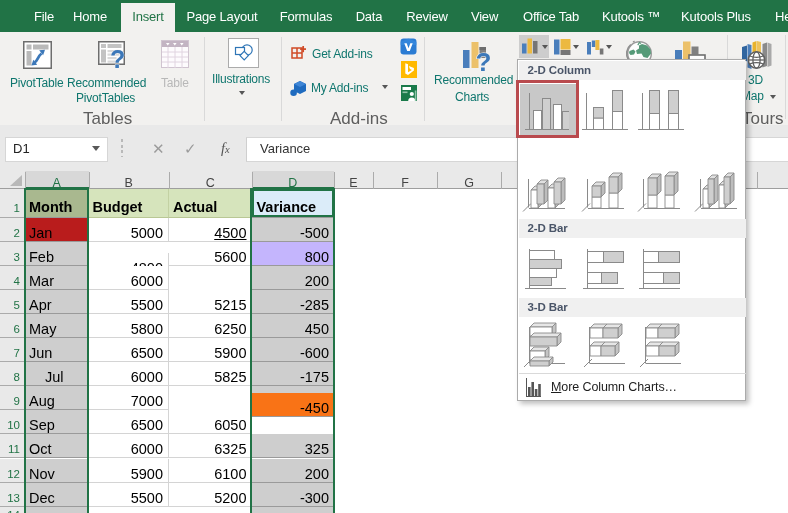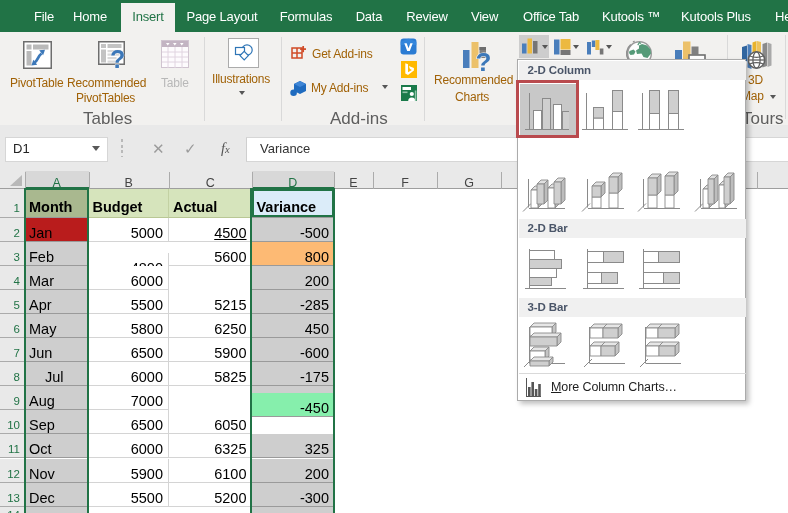--- a/index.html
+++ b/index.html
@@ -3,21 +3,21 @@
 <meta charset="utf-8">
 <style>
 html,body{margin:0;padding:0;}
 body{width:788px;height:513px;overflow:hidden;position:relative;background:#fff;
   font-family:"Liberation Sans",sans-serif;-webkit-font-smoothing:antialiased;}
 .abs{position:absolute;}
 .tabbar{left:0;top:0;width:788px;height:32px;background:#217346;}
 .tab{position:absolute;top:0;height:32px;line-height:33px;color:#fff;font-size:13px;text-align:center;white-space:nowrap;letter-spacing:-0.2px;}
 .tab.active{background:#f2f1ef;color:#217346;top:3px;height:29px;line-height:27px;}
 .ribbon{left:0;top:32px;width:788px;height:93px;background:#f2f1ef;border-bottom:1px solid #d2d2d2;}
-.rlabel{position:absolute;font-size:12px;color:#a16207;white-space:nowrap;letter-spacing:-0.2px;}
+.rlabel{position:absolute;font-size:12px;color:#0f766e;white-space:nowrap;letter-spacing:-0.2px;}
 .glabel{position:absolute;font-size:17px;color:#5e5e5e;white-space:nowrap;}
 .gsep{position:absolute;width:1px;background:#d9d9d9;}
 .darr{position:absolute;width:0;height:0;border-left:3.5px solid transparent;border-right:3.5px solid transparent;border-top:4px solid #565656;}
 .fbar{left:0;top:125px;width:788px;height:42px;background:#e9e9e9;}
 .whitebox{position:absolute;background:#fff;border:1px solid #d6d6d6;}
 .sheet{left:0;top:167px;width:788px;height:346px;background:#fff;}
 .colhdr{position:absolute;top:3.5px;height:18.5px;background:#e9e9e9;font-size:12.5px;color:#444;text-align:center;border-bottom:1px solid #9e9e9e;box-sizing:border-box;line-height:24px;}
 .colhdr.sel{background:#d8d8d8;color:#217346;border-bottom:2px solid #217346;}
 .hsep{position:absolute;top:4.5px;width:1px;height:17px;background:#ababab;}
 .rownum{position:absolute;left:0;width:25px;background:#e9e9e9;color:#217346;font-size:11.5px;text-align:right;padding-right:5px;box-sizing:border-box;border-bottom:1px solid #ababab;}
@@ -243,21 +243,21 @@
 <div class="cell" style="left:251.5px;top:21.5px;width:82.5px;height:29px;background:#dbecf9;border-bottom:1px solid #9a9a9a;font-weight:bold;font-size:14.5px;line-height:36.5px;padding-left:5px;">Variance</div>
 <div class="rownum" style="top:50.5px;height:24.1px;line-height:31.5px;">2</div>
 <div class="cell" style="left:25px;top:50.5px;width:63.5px;height:24.1px;background:#b91c1c;border-bottom:1px solid #9a9a9a;line-height:30px;padding-left:4px;">Jan</div>
 <div class="cell num" style="left:88.5px;top:50.5px;width:80.5px;height:24.1px;background:#fff;border-right:1px solid #d4d4d4;border-bottom:1px solid #d4d4d4;line-height:30px;">5000</div>
 <div class="cell num" style="left:169px;top:50.5px;width:82.5px;height:24.1px;background:#fff;border-bottom:1px solid #d4d4d4;line-height:30px;text-decoration:underline;">4500</div>
 <div class="cell num" style="left:251.5px;top:50.5px;width:82.5px;height:24.1px;background:#cecece;border-bottom:1px solid #9a9a9a;line-height:30px;">-500</div>
 <div class="rownum" style="top:74.6px;height:24.1px;line-height:31.5px;">3</div>
 <div class="cell" style="left:25px;top:74.6px;width:63.5px;height:24.1px;background:#cecece;border-bottom:1px solid #9a9a9a;line-height:30px;padding-left:4px;">Feb</div>
 <div class="cell num" style="left:88.5px;top:86px;width:80.5px;height:24.1px;background:#fff;border-right:1px solid #d4d4d4;border-bottom:1px solid #d4d4d4;line-height:30px;">4800</div>
 <div class="cell num" style="left:169px;top:74.6px;width:82.5px;height:24.1px;background:#fff;border-bottom:1px solid #d4d4d4;line-height:30px;">5600</div>
-<div class="cell num" style="left:251.5px;top:74.6px;width:82.5px;height:24.1px;background:#fdba74;border-bottom:1px solid #9a9a9a;line-height:30px;">800</div>
+<div class="cell num" style="left:251.5px;top:74.6px;width:82.5px;height:24.1px;background:#c4b5fd;border-bottom:1px solid #9a9a9a;line-height:30px;">800</div>
 <div class="rownum" style="top:98.69999999999999px;height:24.1px;line-height:31.5px;">4</div>
 <div class="cell" style="left:25px;top:98.69999999999999px;width:63.5px;height:24.1px;background:#cecece;border-bottom:1px solid #9a9a9a;line-height:30px;padding-left:4px;">Mar</div>
 <div class="cell num" style="left:88.5px;top:98.69999999999999px;width:80.5px;height:24.1px;background:#fff;border-right:1px solid #d4d4d4;border-bottom:1px solid #d4d4d4;line-height:30px;">6000</div>
 <div class="cell num" style="left:251.5px;top:98.69999999999999px;width:82.5px;height:24.1px;background:#cecece;border-bottom:1px solid #9a9a9a;line-height:30px;">200</div>
 <div class="rownum" style="top:122.79999999999998px;height:24.1px;line-height:31.5px;">5</div>
 <div class="cell" style="left:25px;top:122.79999999999998px;width:63.5px;height:24.1px;background:#cecece;border-bottom:1px solid #9a9a9a;line-height:30px;padding-left:4px;">Apr</div>
 <div class="cell num" style="left:88.5px;top:122.79999999999998px;width:80.5px;height:24.1px;background:#fff;border-right:1px solid #d4d4d4;border-bottom:1px solid #d4d4d4;line-height:30px;">5500</div>
 <div class="cell num" style="left:169px;top:122.79999999999998px;width:82.5px;height:24.1px;background:#fff;border-bottom:1px solid #d4d4d4;line-height:30px;">5215</div>
 <div class="cell num" style="left:251.5px;top:122.79999999999998px;width:82.5px;height:24.1px;background:#cecece;border-bottom:1px solid #9a9a9a;line-height:30px;">-285</div>
 <div class="rownum" style="top:146.89999999999998px;height:24.1px;line-height:31.5px;">6</div>
@@ -276,21 +276,21 @@
 <div class="cell num" style="left:169px;top:195.09999999999997px;width:82.5px;height:24.1px;background:#fff;border-bottom:1px solid #d4d4d4;line-height:30px;">5825</div>
 <div class="cell num" style="left:251.5px;top:195.09999999999997px;width:82.5px;height:24.1px;background:#cecece;border-bottom:1px solid #9a9a9a;line-height:30px;">-175</div>
 <div class="rownum" style="top:219.19999999999996px;height:24.1px;line-height:31.5px;">9</div>
 <div class="cell" style="left:25px;top:219.19999999999996px;width:63.5px;height:24.1px;background:#cecece;border-bottom:1px solid #9a9a9a;line-height:30px;padding-left:4px;">Aug</div>
 <div class="cell num" style="left:88.5px;top:219.19999999999996px;width:80.5px;height:24.1px;background:#fff;border-right:1px solid #d4d4d4;border-bottom:1px solid #d4d4d4;line-height:30px;">7000</div>
 <div class="cell num" style="left:251.5px;top:219.19999999999996px;width:82.5px;height:24.1px;background:#cecece;border-bottom:1px solid #9a9a9a;line-height:30px;">680</div>
 <div class="rownum" style="top:243.29999999999995px;height:24.1px;line-height:31.5px;">10</div>
 <div class="cell" style="left:25px;top:243.29999999999995px;width:63.5px;height:24.1px;background:#cecece;border-bottom:1px solid #9a9a9a;line-height:30px;padding-left:4px;">Sep</div>
 <div class="cell num" style="left:88.5px;top:243.29999999999995px;width:80.5px;height:24.1px;background:#fff;border-right:1px solid #d4d4d4;border-bottom:1px solid #d4d4d4;line-height:30px;">6500</div>
 <div class="cell num" style="left:169px;top:243.29999999999995px;width:82.5px;height:24.1px;background:#fff;border-bottom:1px solid #d4d4d4;line-height:30px;">6050</div>
-<div class="cell num" style="left:251.5px;top:226px;width:82.5px;height:24.1px;background:#86efac;border-bottom:1px solid #9a9a9a;line-height:30px;">-450</div>
+<div class="cell num" style="left:251.5px;top:226px;width:82.5px;height:24.1px;background:#f97316;border-bottom:1px solid #9a9a9a;line-height:30px;">-450</div>
 <div class="rownum" style="top:267.4px;height:24.1px;line-height:31.5px;">11</div>
 <div class="cell" style="left:25px;top:267.4px;width:63.5px;height:24.1px;background:#cecece;border-bottom:1px solid #9a9a9a;line-height:30px;padding-left:4px;">Oct</div>
 <div class="cell num" style="left:88.5px;top:267.4px;width:80.5px;height:24.1px;background:#fff;border-right:1px solid #d4d4d4;border-bottom:1px solid #d4d4d4;line-height:30px;">6000</div>
 <div class="cell num" style="left:169px;top:267.4px;width:82.5px;height:24.1px;background:#fff;border-bottom:1px solid #d4d4d4;line-height:30px;">6325</div>
 <div class="cell num" style="left:251.5px;top:267.4px;width:82.5px;height:24.1px;background:#cecece;border-bottom:1px solid #9a9a9a;line-height:30px;">325</div>
 <div class="rownum" style="top:291.5px;height:24.1px;line-height:31.5px;">12</div>
 <div class="cell" style="left:25px;top:291.5px;width:63.5px;height:24.1px;background:#cecece;border-bottom:1px solid #9a9a9a;line-height:30px;padding-left:4px;">Nov</div>
 <div class="cell num" style="left:88.5px;top:291.5px;width:80.5px;height:24.1px;background:#fff;border-right:1px solid #d4d4d4;border-bottom:1px solid #d4d4d4;line-height:30px;">5900</div>
 <div class="cell num" style="left:169px;top:291.5px;width:82.5px;height:24.1px;background:#fff;border-bottom:1px solid #d4d4d4;line-height:30px;">6100</div>
 <div class="cell num" style="left:251.5px;top:291.5px;width:82.5px;height:24.1px;background:#cecece;border-bottom:1px solid #9a9a9a;line-height:30px;">200</div>

